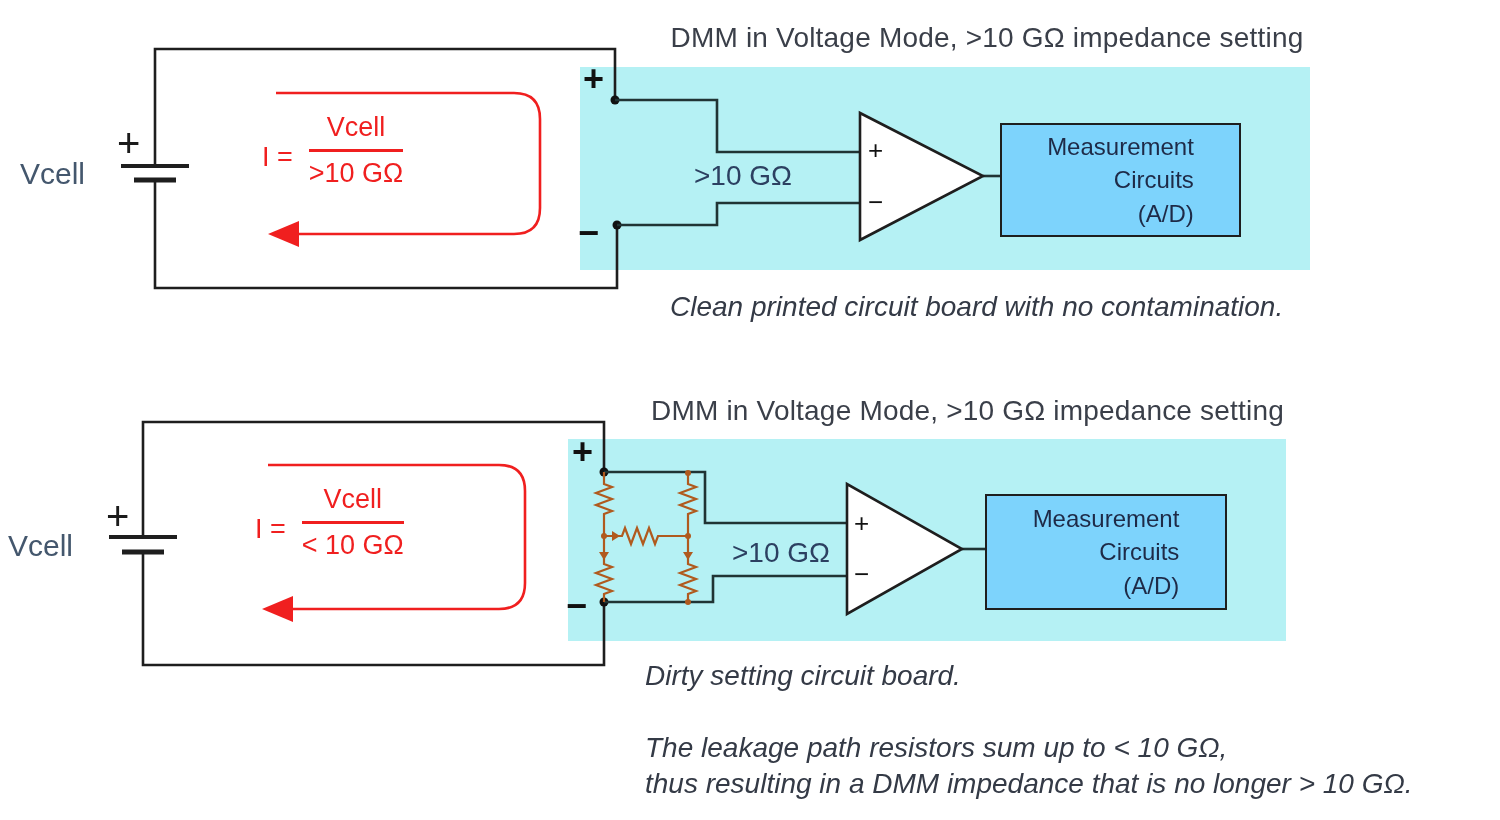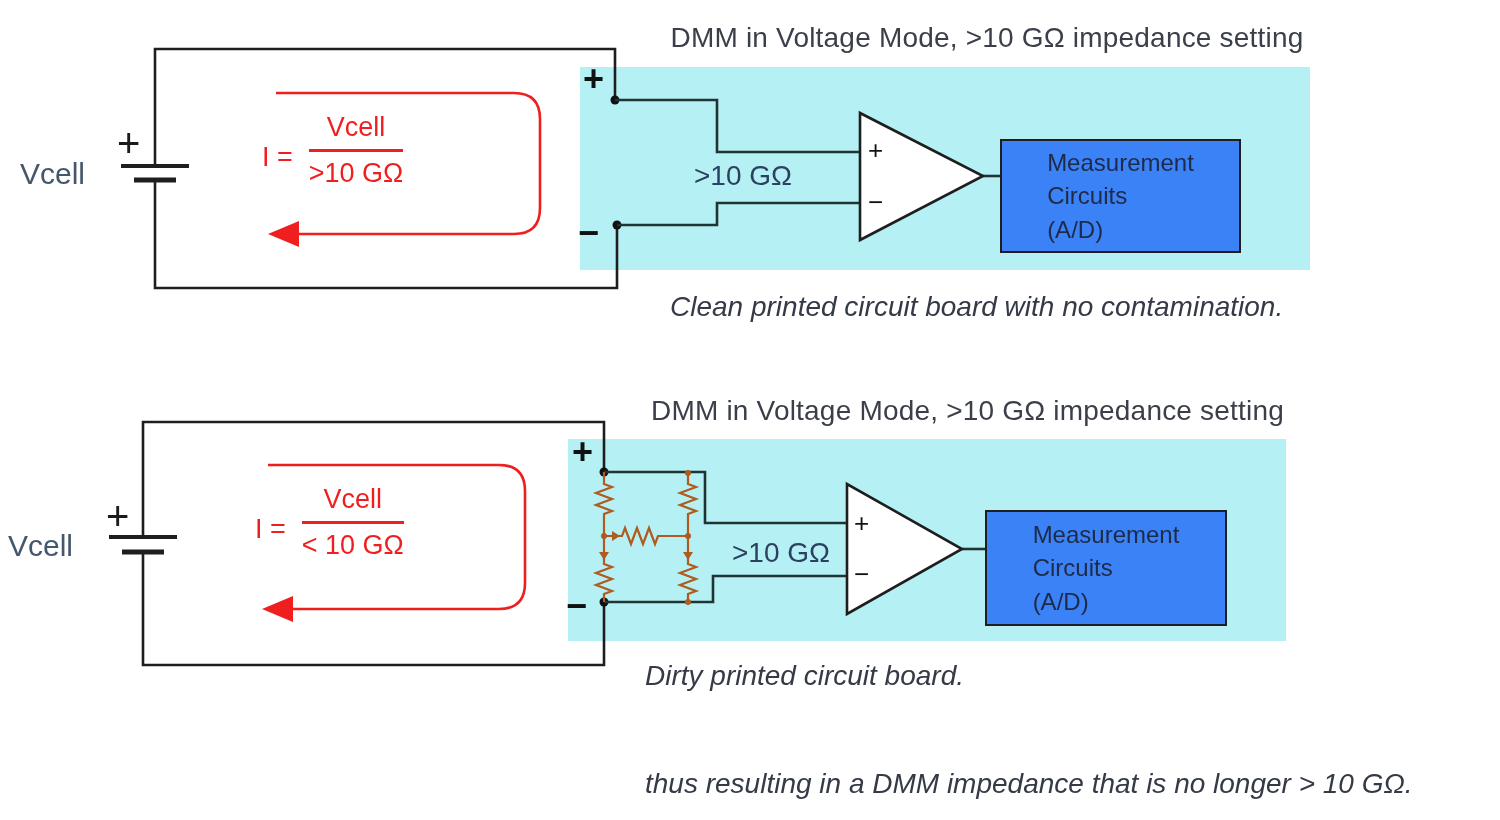--- a/index.html
+++ b/index.html
@@ -11,22 +11,22 @@
   svg{position:absolute;left:0;top:0;}
   .title{font-size:28px;letter-spacing:0.2px;color:#3a3f49;text-align:center;white-space:nowrap;}
   .caption{font-size:28px;font-style:italic;color:#343a46;white-space:nowrap;}
   .caption .brown-word{color:#b14414;font-weight:bold;}
   .vcell{font-size:30px;color:#44576d;}
   .batt-plus{font-size:40px;color:#1b1b1b;line-height:1;}
   .term{font-size:36px;font-weight:bold;color:#111;line-height:1;}
   .imp-label{font-size:28px;color:#2c4061;white-space:nowrap;}
   .opamp-sign{font-size:26px;color:#111;line-height:1;}
   .meas-box{
-    background:#3b82f6;border:2.5px solid #1e1e1e;display:flex;align-items:center;justify-content:center;
-    text-align:left;font-size:24px;line-height:1.38;color:#1e2a47;white-space:pre-line;margin-top:16px;
+    background:#7dd3fc;border:2.5px solid #1e1e1e;display:flex;align-items:center;justify-content:center;
+    text-align:right;font-size:24px;line-height:1.38;color:#1e2a47;white-space:pre-line;
   }
   .formula{display:flex;align-items:flex-start;color:#f01f1f;font-size:27px;}
   .formula .lhs{padding-top:30px;margin-right:16px;white-space:nowrap;}
   .formula .frac{display:flex;flex-direction:column;align-items:center;}
   .formula .num{padding:0 14px 6px 14px;}
   .formula .bar{align-self:stretch;border-top:3px solid #f01f1f;}
   .formula .den{padding-top:6px;white-space:nowrap;}
 </style>
 </head>
 <body>
@@ -149,16 +149,17 @@
 
   <div class="abs imp-label" style="left:732px;top:537px;">&gt;10 GΩ</div>
 
   <div class="abs opamp-sign" style="left:854px;top:510px;">+</div>
   <div class="abs opamp-sign" style="left:854px;top:561px;">−</div>
 
   <div class="abs meas-box" style="left:985px;top:494px;width:238px;height:112px;">Measurement
 Circuits
 (A/D)</div>
 
-  <div class="abs caption" style="left:645px;top:660px;">Dirty printed circuit board.</div>
+  <div class="abs caption" style="left:645px;top:660px;">Dirty setting circuit board.</div>
+  <div class="abs caption" style="left:645px;top:732px;">The leakage path resistors sum up to &lt; 10 GΩ,</div>
   <div class="abs caption" style="left:645px;top:768px;">thus resulting in a DMM impedance that is no longer &gt; 10 GΩ.</div>
 
 </div>
 
 </body></html>

